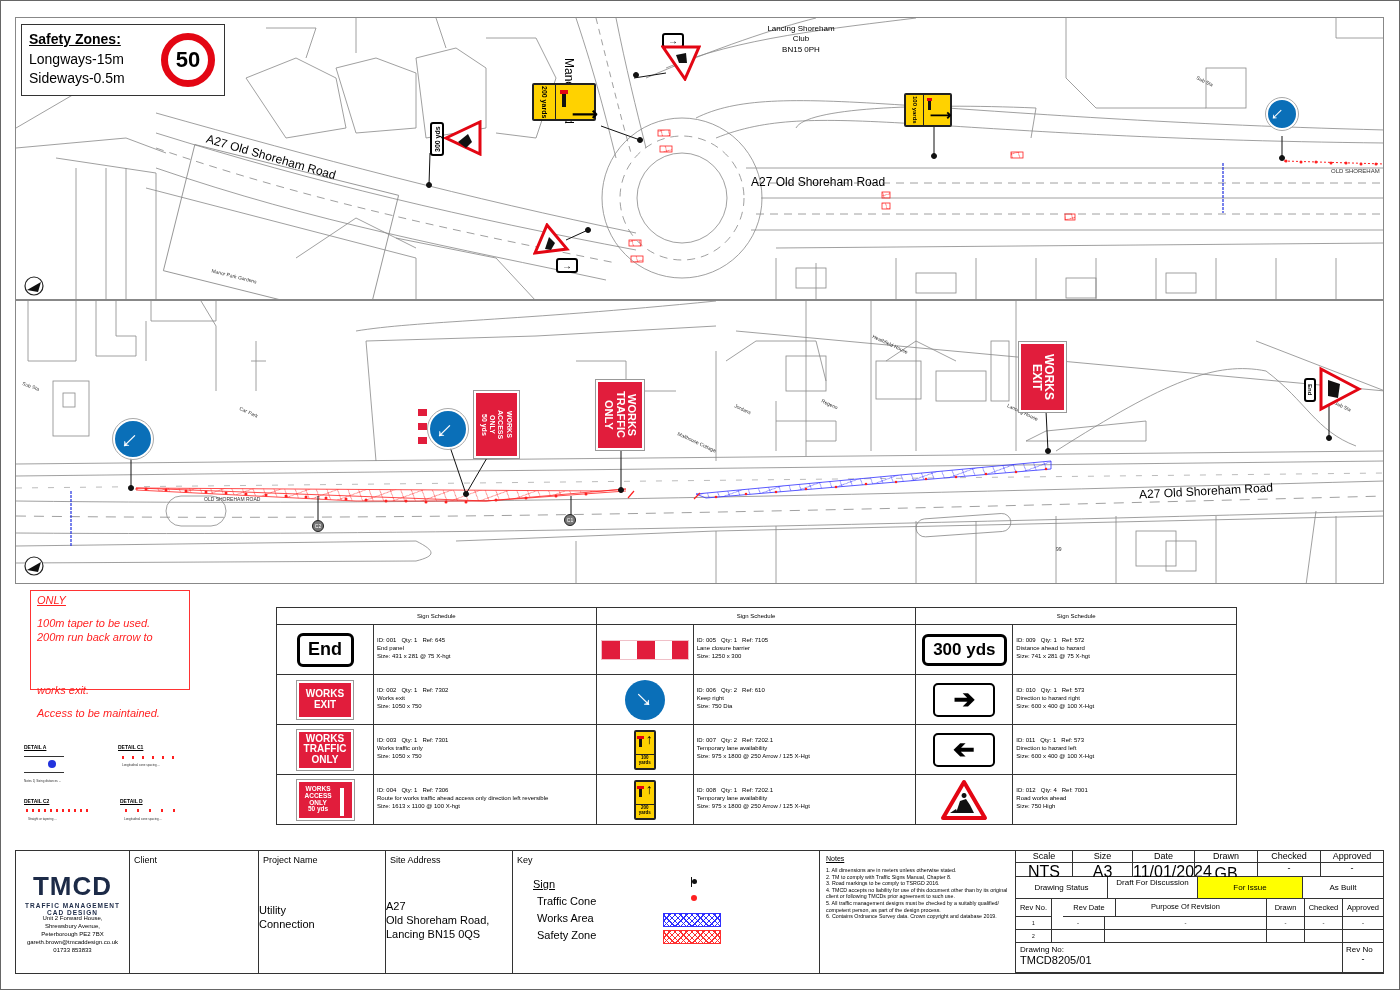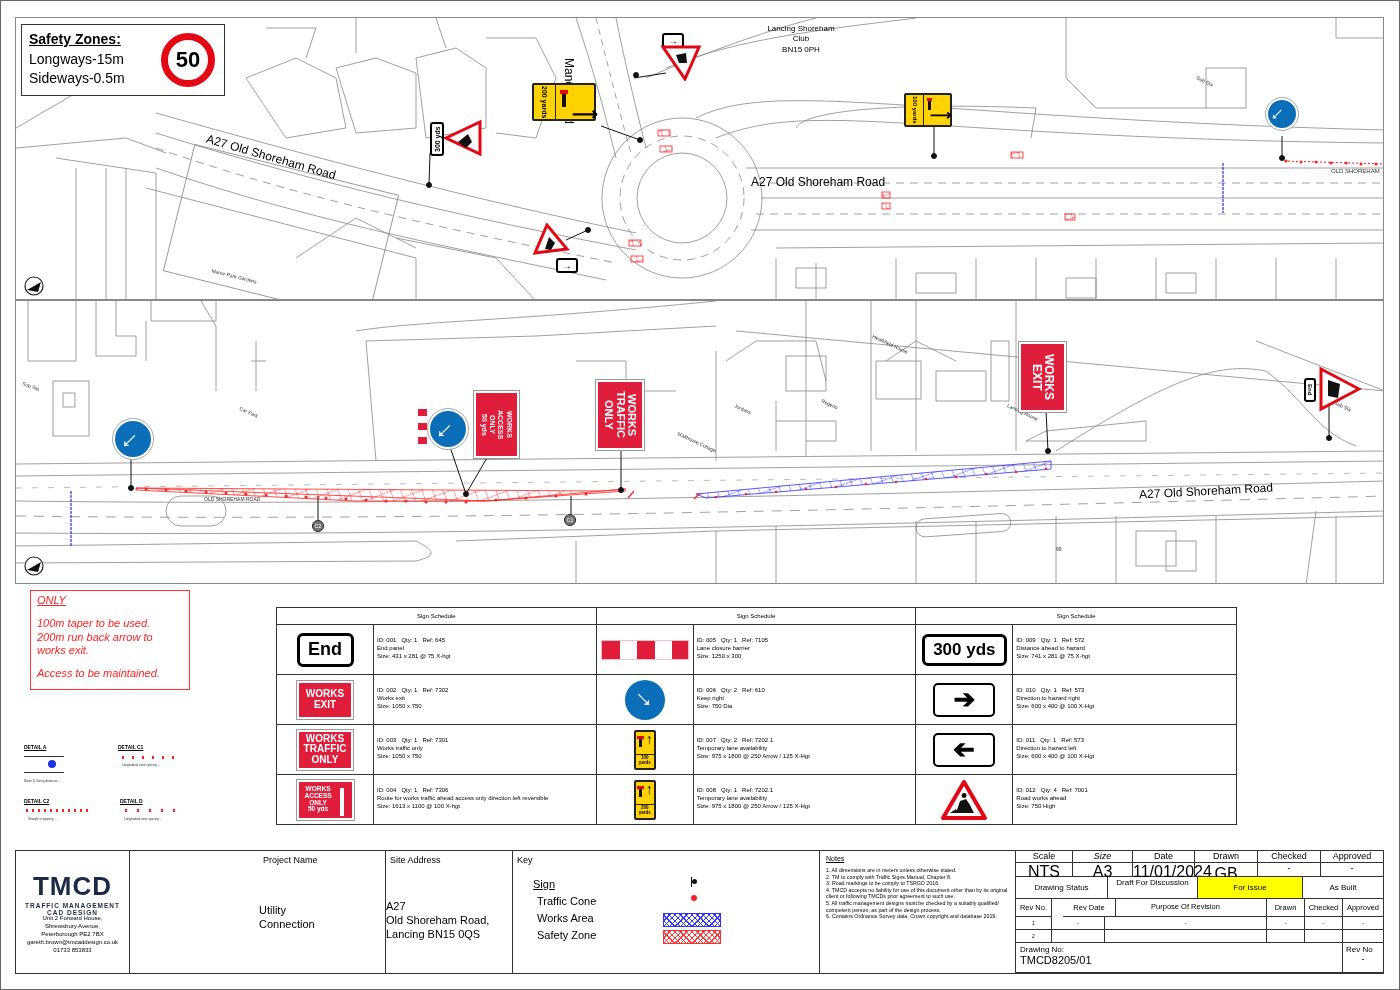--- a/index.html
+++ b/index.html
@@ -398,21 +398,21 @@
   <svg class="abs" style="left:1302px; top:65px;" width="44" height="46">
       <polygon points="3,3 41,23 3,43" fill="#fff" stroke="#e30613" stroke-width="3"></polygon>
       <path d="M10 14 L22 18 L20 32 L10 30 Z" fill="#111"></path>
     </svg>
 </div>
 
 <div class="note">
   <div class="t">ONLY</div>
   <div>100m taper to be used.</div>
   <div>200m run back arrow to</div>
-  <div style="margin-bottom:9px;">works exit.</div>
+  <div style="margin-bottom:9px;margin-top:40px;">works exit.</div>
   <div>Access to be maintained.</div>
 </div>
 
 <div class="details">
   <div class="detail-title" style="left:2px; top:2px;">DETAIL A</div>
   <div class="abs" style="left:26px; top:18px; width:8px; height:8px; border-radius:50%; background:#2233dd;"></div>
   <div class="abs" style="left:2px; top:14px; width:40px; border-top:0.8px solid #333;"></div>
   <div class="abs" style="left:2px; top:30px; width:40px; border-top:0.8px solid #333;"></div>
   <div class="detail-text" style="left:2px; top:38px;">Notes 1) Sizing distances ...</div>
 
@@ -592,20 +592,23 @@
     </div>
     <div class="abs addr" style="left:0; right:0; top:63px;">
       <div>Unit 2 Forward House,</div>
       <div>Shrewsbury Avenue,</div>
       <div>Peterborough PE2 7BX</div>
       <div>gareth.brown@tmcaddesign.co.uk</div>
       <div>01733 853833</div>
     </div>
   </div>
 
+  <div class="tb-cell" style="left:114px; width:129px;">
+    <div class="tb-label">Client</div>
+  </div>
 
   <div class="tb-cell" style="left:243px; width:127px;">
     <div class="tb-label">Project Name</div>
     <div class="tb-center" style="top:53px;">
       <div>Utility</div>
       <div>Connection</div>
     </div>
   </div>
 
   <div class="tb-cell" style="left:370px; width:127px;">
@@ -637,21 +640,21 @@
     <div class="notes-item">2. TM to comply with Traffic Signs Manual, Chapter 8.</div>
     <div class="notes-item">3. Road markings to be comply to TSRGD 2016.</div>
     <div class="notes-item">4. TMCD accepts no liability for use of this document other than by its original client or following TMCDs prior agreement to such use.</div>
     <div class="notes-item">5. All traffic management designs must be checked by a suitably qualified/ competent person, as part of the design process.</div>
     <div class="notes-item">6. Contains Ordnance Survey data. Crown copyright and database 2019.</div>
   </div>
 
   <div class="grid">
 
     <div class="g" style="left:0; top:0; width:57px; height:12px;">Scale</div>
-    <div class="g" style="left:57px; top:0; width:60px; height:12px;font-style:italic;">Size</div>
+    <div class="g" style="left:57px; top:0; width:60px; height:12px;">Size</div>
     <div class="g" style="left:117px; top:0; width:62px; height:12px;">Date</div>
     <div class="g" style="left:179px; top:0; width:63px; height:12px;">Drawn</div>
     <div class="g" style="left:242px; top:0; width:63px; height:12px;">Checked</div>
     <div class="g" style="left:305px; top:0; width:63px; height:12px;">Approved</div>
 
     <div class="g big" style="left:0; top:12px; width:57px; height:14px;">NTS</div>
     <div class="g big" style="left:57px; top:12px; width:60px; height:14px;">A3</div>
     <div class="g big" style="left:117px; top:12px; width:62px; height:14px;">11/01/2024</div>
     <div class="g big" style="left:179px; top:12px; width:63px; height:14px; padding-top:2px;">GB</div>
     <div class="g" style="left:242px; top:12px; width:63px; height:14px;">-</div>

